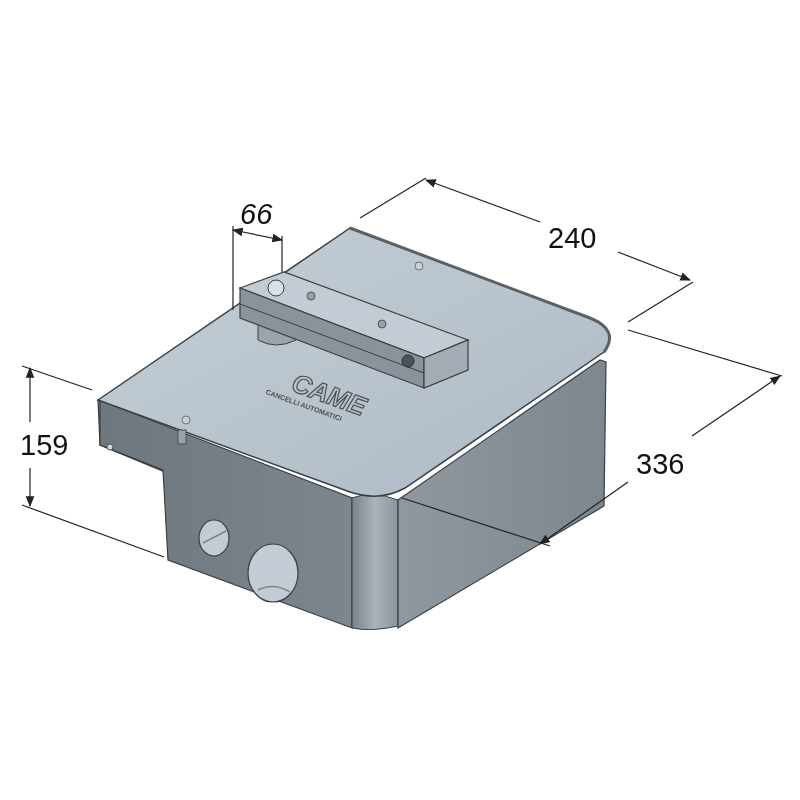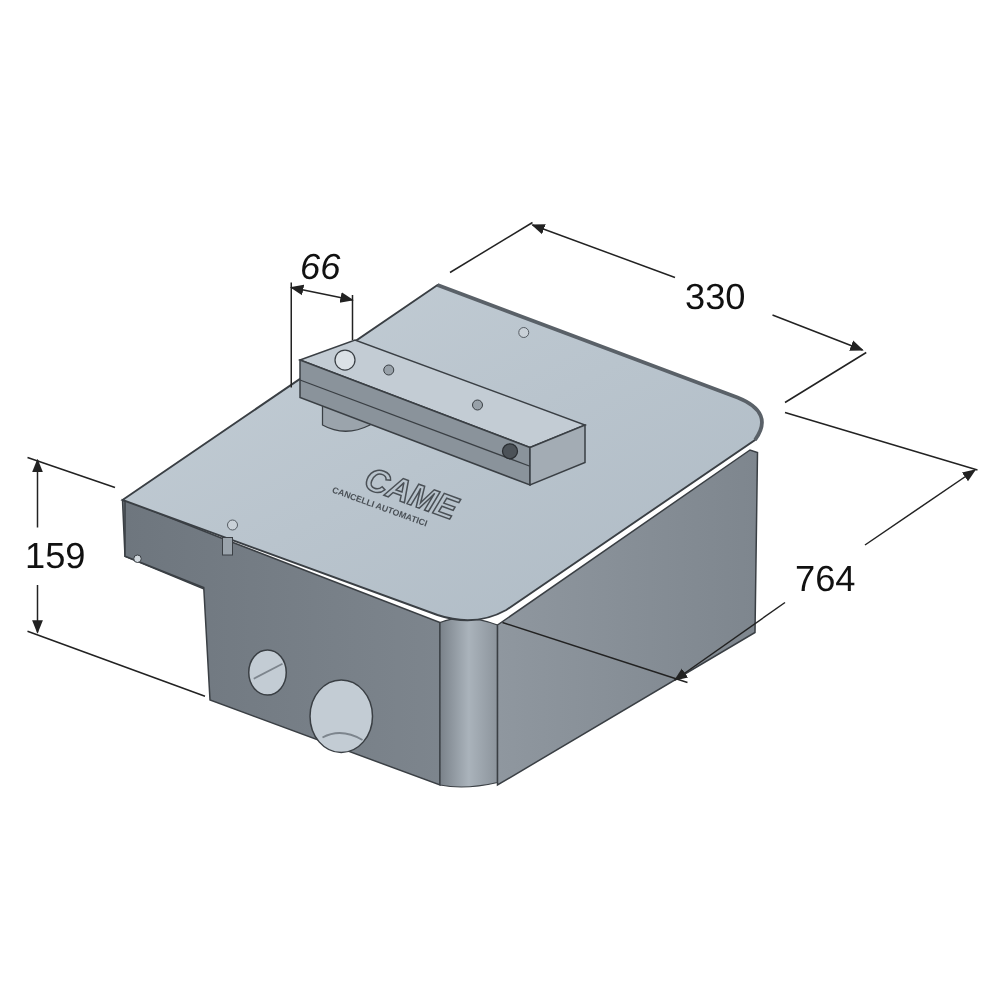--- a/index.html
+++ b/index.html
@@ -126,16 +126,16 @@
       <line x1="628" y1="482" x2="540" y2="544" marker-end="url(#arrow)"></line>
 
       <line x1="22" y1="366" x2="92" y2="390"></line>
       <line x1="22" y1="505" x2="164" y2="557"></line>
       <line x1="30" y1="368" x2="30" y2="422" marker-start="url(#arrow)"></line>
       <line x1="30" y1="468" x2="30" y2="506" marker-end="url(#arrow)"></line>
     </g>
   </svg>
 
   <span class="dim-label" style="left:240px; top:200px;font-style:italic;">66</span>
-  <span class="dim-label" style="left:548px; top:224px;">330</span>
-  <span class="dim-label" style="left:636px; top:450px;">764</span>
+  <span class="dim-label" style="left:548px; top:224px;">240</span>
+  <span class="dim-label" style="left:636px; top:450px;">336</span>
   <span class="dim-label" style="left:20px; top:431px;">159</span>
 </div>
 
 </body></html>

